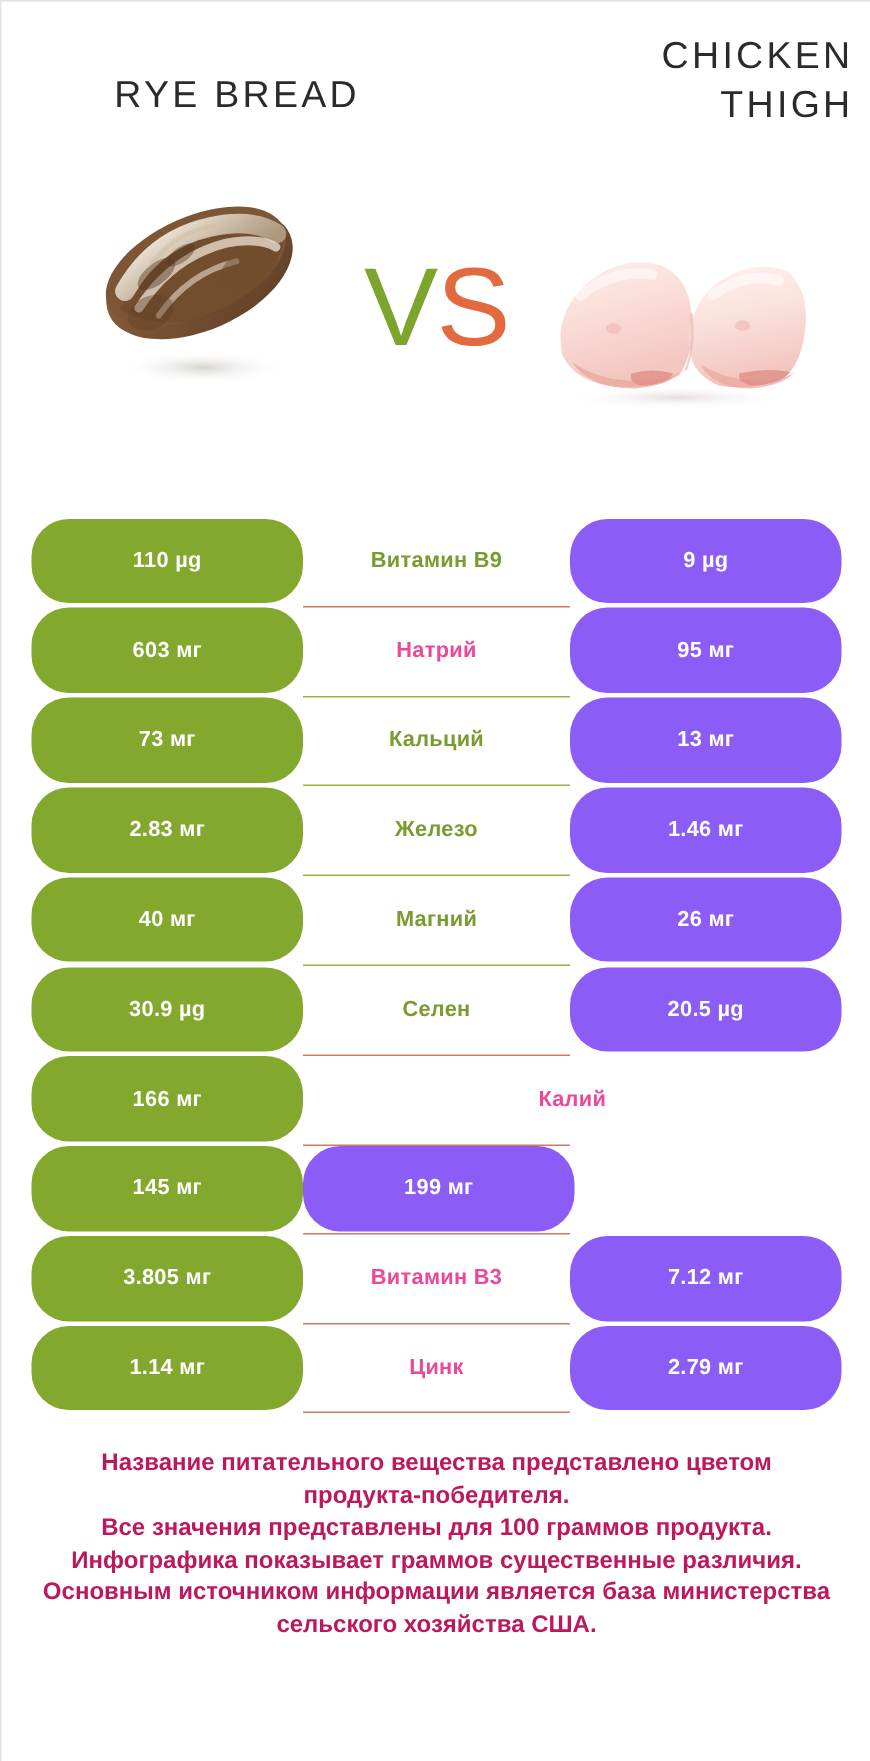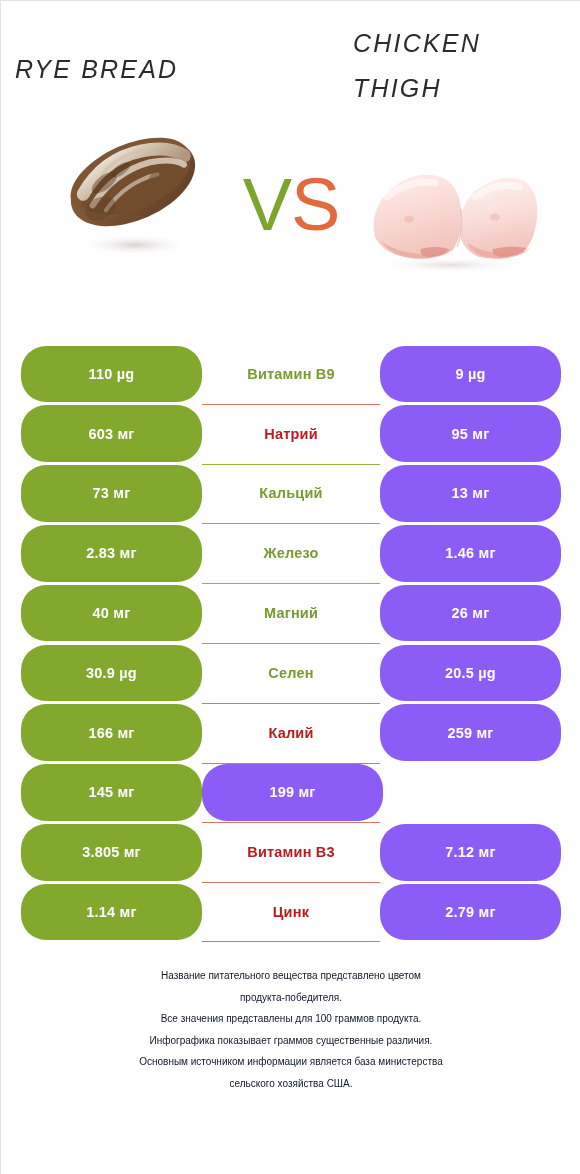--- a/index.html
+++ b/index.html
@@ -17,24 +17,23 @@
   .header{
     position:relative;height:300px;width:100%;
   }
   .title{
     position:absolute;
     font-weight:300;
     color:#2b2b2b;
     text-transform:uppercase;
     letter-spacing:2.2px;
     font-size:25px;
-    line-height:45px;
-    text-align:left;
+    line-height:33px;
+    text-align:right;
     font-stretch:semi-condensed;
-    font-style:italic;
   }
   .title-left{
     left:14px;top:46px;width:225px;
   }
   .title-right{
     left:352px;top:20px;width:216px;
   }
 
   
   .vs{
@@ -92,21 +91,21 @@
   }
   .cell-left{background:#82A82E;}
   .cell-right{background:#8b5cf6;}
   .cell-mid{
     flex:1;
     background:#ffffff;
     font-size:14.5px;
     font-weight:bold;
   }
   .cell-mid.win-left{color:#7a9b30;}
-  .cell-mid.win-right{color:#b91c1c;}
+  .cell-mid.win-right{color:#ec4899;}
 
   
   .row .divider{
     position:absolute;
     left:181px;right:181px;
     top:0;height:1px;
   }
   .row.win-left  .divider{background:#93b23f;}
   .row.win-right .divider{background:#d4795b;}
   .row:first-child .divider{display:none;}
@@ -116,24 +115,24 @@
     bottom:0;height:1px;
   }
   .row.win-right .divider-bottom{background:#d4795b;}
 
   
   .footer{
     position:absolute;
     left:26px;top:964px;
     width:528px;
     text-align:center;
-    font-size:10px;
+    font-size:16px;
     line-height:21.5px;
-    color:#0f172a;
-    font-weight:400;
+    color:#be185d;
+    font-weight:700;
   }
   .footer div{white-space:nowrap;}
 </style>
 </head>
 <body>
 
 <div class="header">
 
   <div class="title title-left">RYE BREAD</div>
 
@@ -249,21 +248,20 @@
     <div class="row win-left">
       <div class="divider"></div>
       <div class="cell cell-left">30.9 µg</div>
       <div class="cell cell-mid win-left">Селен</div>
       <div class="cell cell-right">20.5 µg</div>
     </div>
     <div class="row win-right">
       <div class="divider"></div>
       <div class="cell cell-left">166 мг</div>
       <div class="cell cell-mid win-right">Калий</div>
-      <div class="cell cell-right">259 мг</div>
     </div>
     <div class="row win-right">
       <div class="divider"></div>
       <div class="cell cell-left">145 мг</div>
       <div class="cell cell-right">199 мг</div>
     </div>
     <div class="row win-right">
       <div class="divider"></div>
       <div class="cell cell-left">3.805 мг</div>
       <div class="cell cell-mid win-right">Витамин B3</div>

